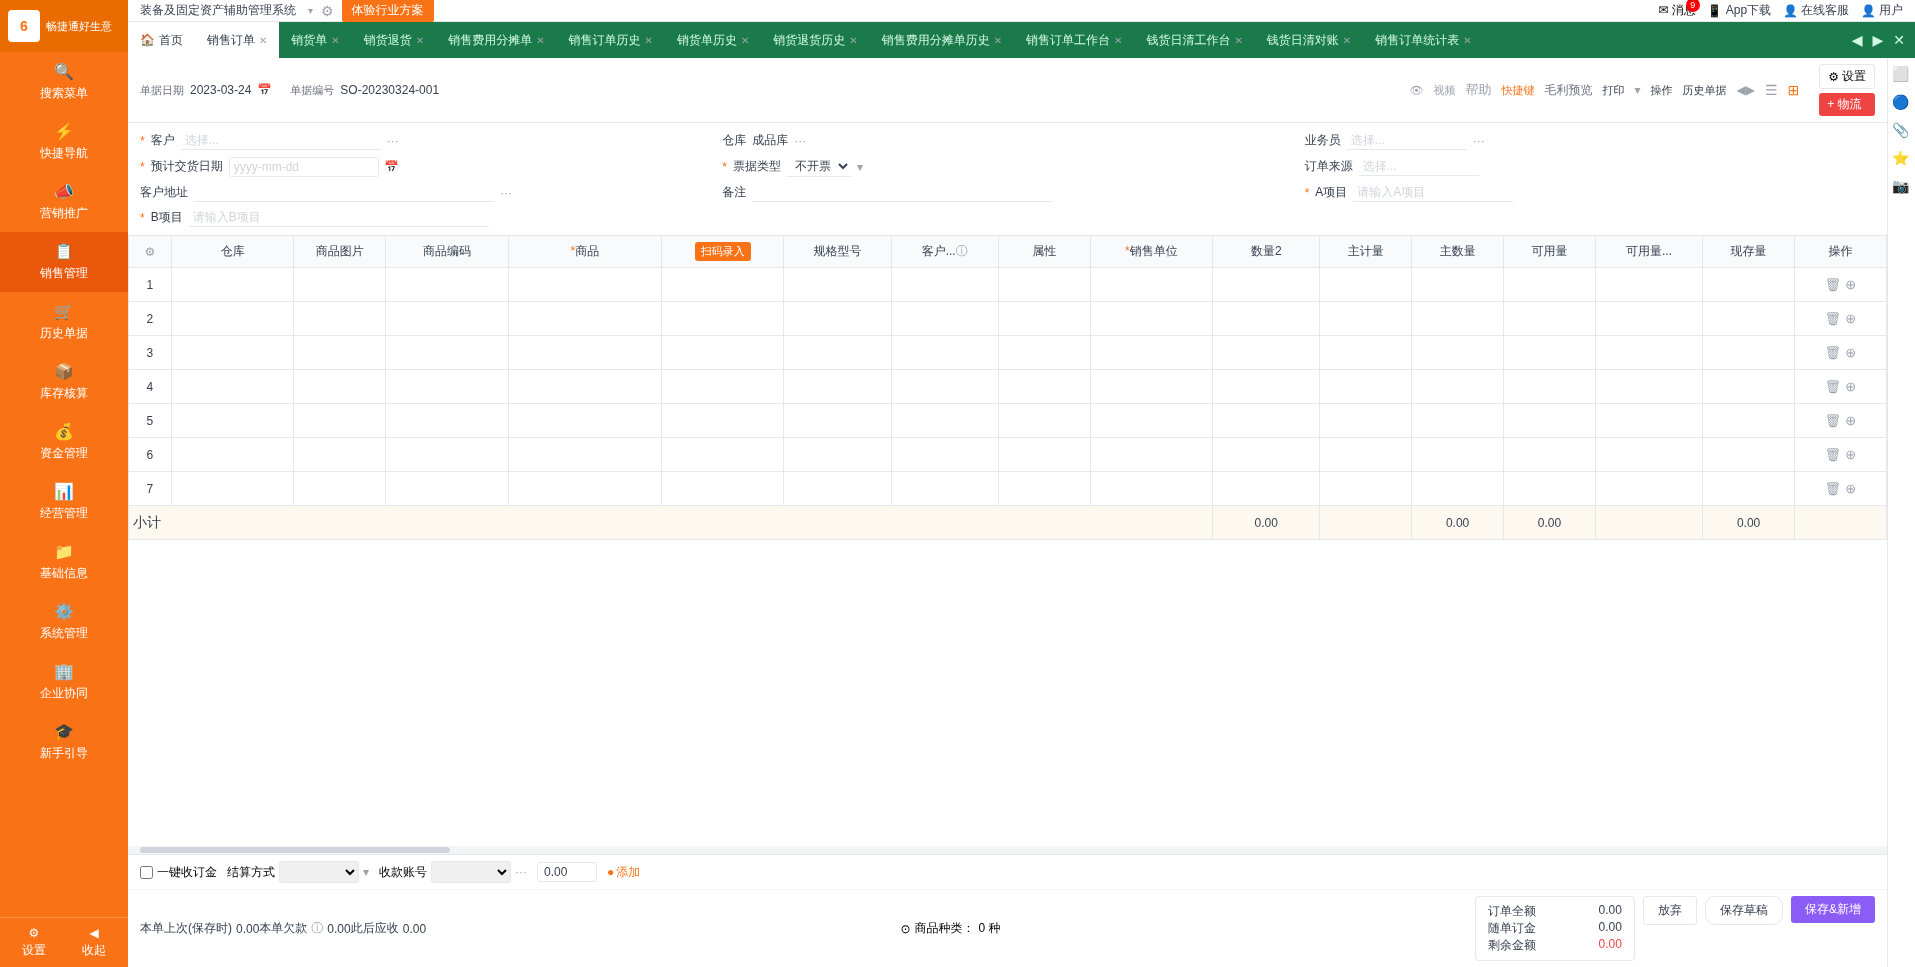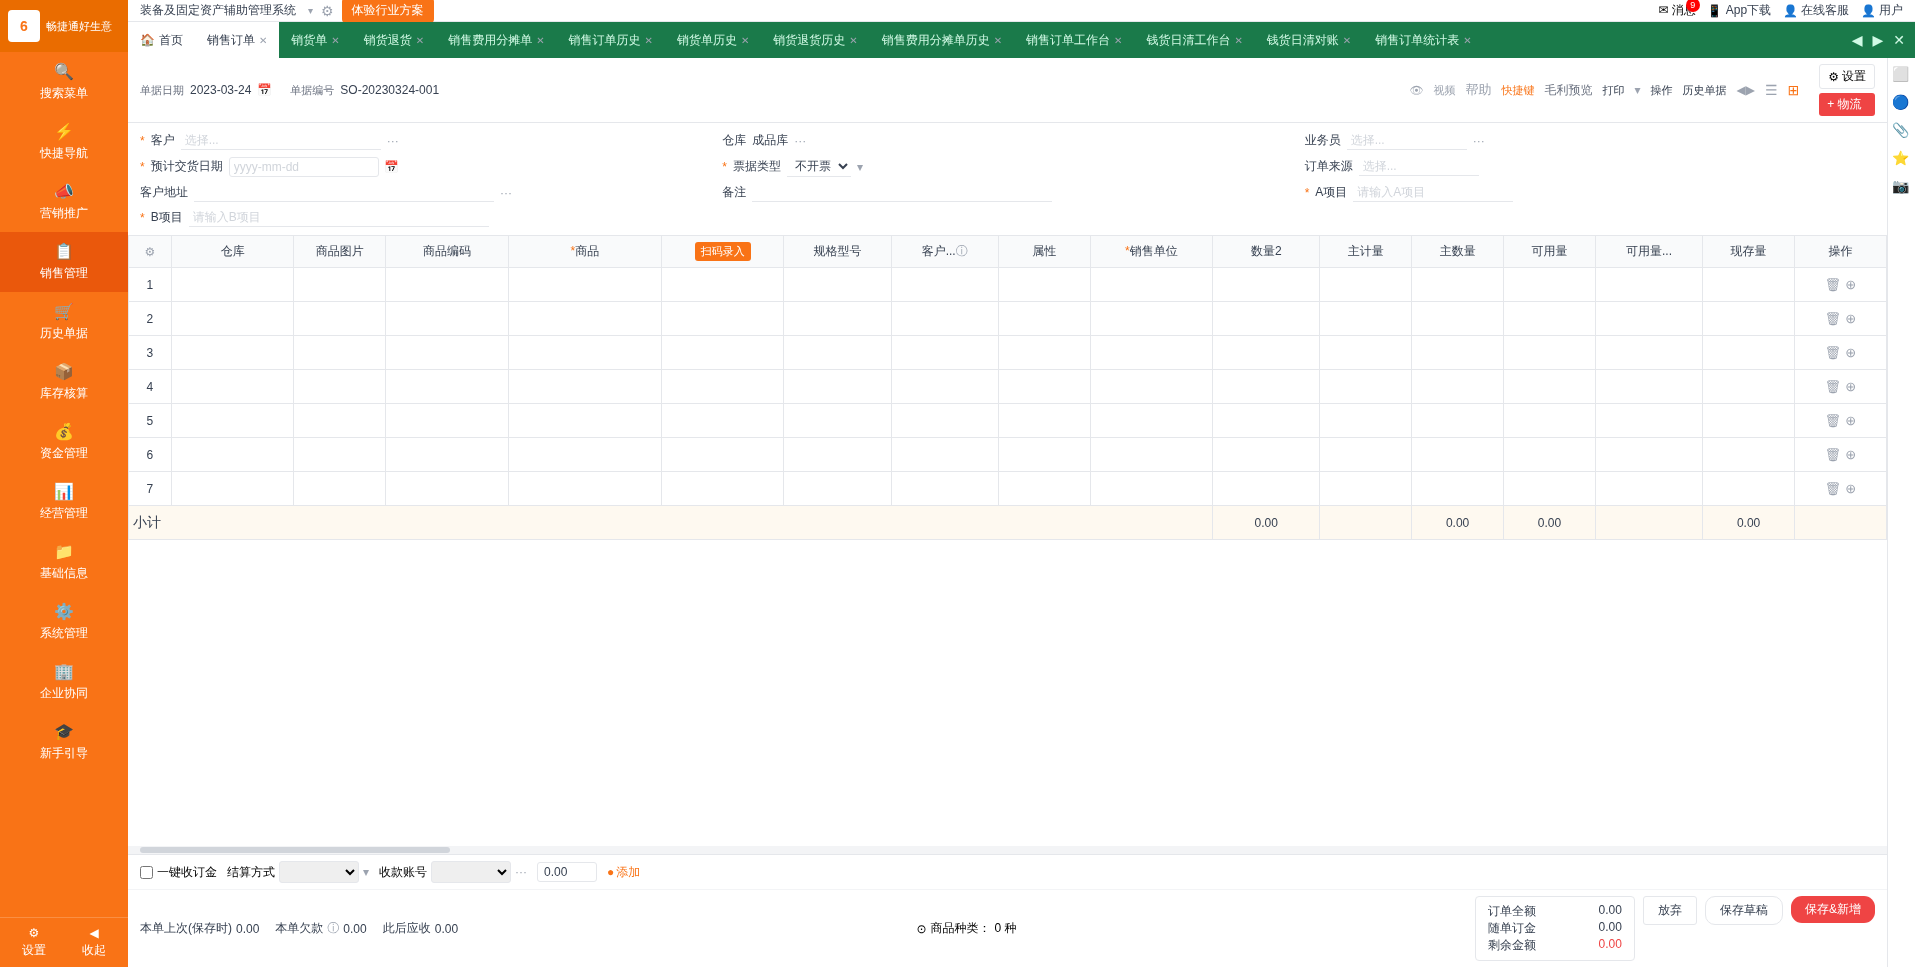--- a/index.html
+++ b/index.html
@@ -91,21 +91,21 @@
     .payment-select { border: 1px solid #e5e7eb; padding: 2px 6px; border-radius: 3px; font-size: 12px; min-width: 80px; }
     .payment-amount { border: 1px solid #e5e7eb; padding: 2px 6px; border-radius: 3px; font-size: 12px; width: 60px; color: #374151; }
     .add-btn-orange { color: #f97316; cursor: pointer; display: flex; align-items: center; gap: 2px; font-size: 12px; }
     .summary-item { display: flex; align-items: center; gap: 4px; font-size: 12px; color: #374151; }
     .summary-line { display: flex; justify-content: space-between; gap: 20px; font-size: 12px; }
     .summary-line-label { color: #374151; }
     .summary-line-value { color: #374151; }
     .summary-line-value.red { color: #ef4444; }
     .btn-discard { border: 1px solid #e5e7eb; background: #fff; padding: 5px 14px; border-radius: 3px; cursor: pointer; font-size: 12px; color: #374151; }
     .btn-draft { border: 1px solid #e5e7eb; background: #fff; padding: 5px 14px; border-radius: 10px; cursor: pointer; font-size: 12px; color: #374151; }
-    .btn-save-new { background: #ef4444; color: #fff; border: none; padding: 5px 14px; border-radius: 11px; cursor: pointer; font-size: 12px; }
+    .btn-save-new { background: #8b5cf6; color: #fff; border: none; padding: 5px 14px; border-radius: 3px; cursor: pointer; font-size: 12px; }
 
     
     .right-icons { width: 28px; background: #fff; border-left: 1px solid #e5e7eb; display: flex; flex-direction: column; align-items: center; padding: 8px 4px; gap: 12px; flex-shrink: 0; }
     .right-icon { color: #9ca3af; cursor: pointer; font-size: 14px; }
 
     .scrollbar-row { height: 8px; background: #f3f4f6; padding: 0 12px; }
     .scrollbar-inner { height: 6px; width: 310px; background: #d1d5db; border-radius: 3px; margin-top: 1px; }
   </style>
 </head>
 <body>
@@ -596,21 +596,21 @@
             </select>
             <span style="color:#9ca3af;cursor:pointer;">···</span>
           </div>
           <input class="payment-amount" value="0.00" readonly="" style="">
           <div class="add-btn-orange">
             <span>●</span>
             <span>添加</span>
           </div>
         </div>
         <div style="display:flex;align-items:center;justify-content:space-between;padding:6px 12px;">
-          <div style="display:flex;gap:16px;">
+          <div style="display:flex;gap:0;">
             <div class="summary-item">
               <span>本单上次(保存时)</span>
               <span>0.00</span>
             </div>
             <div class="summary-item">
               <span>本单欠款</span>
               <span style="color:#9ca3af;cursor:pointer;">ⓘ</span>
               <span>0.00</span>
             </div>
             <div class="summary-item">

